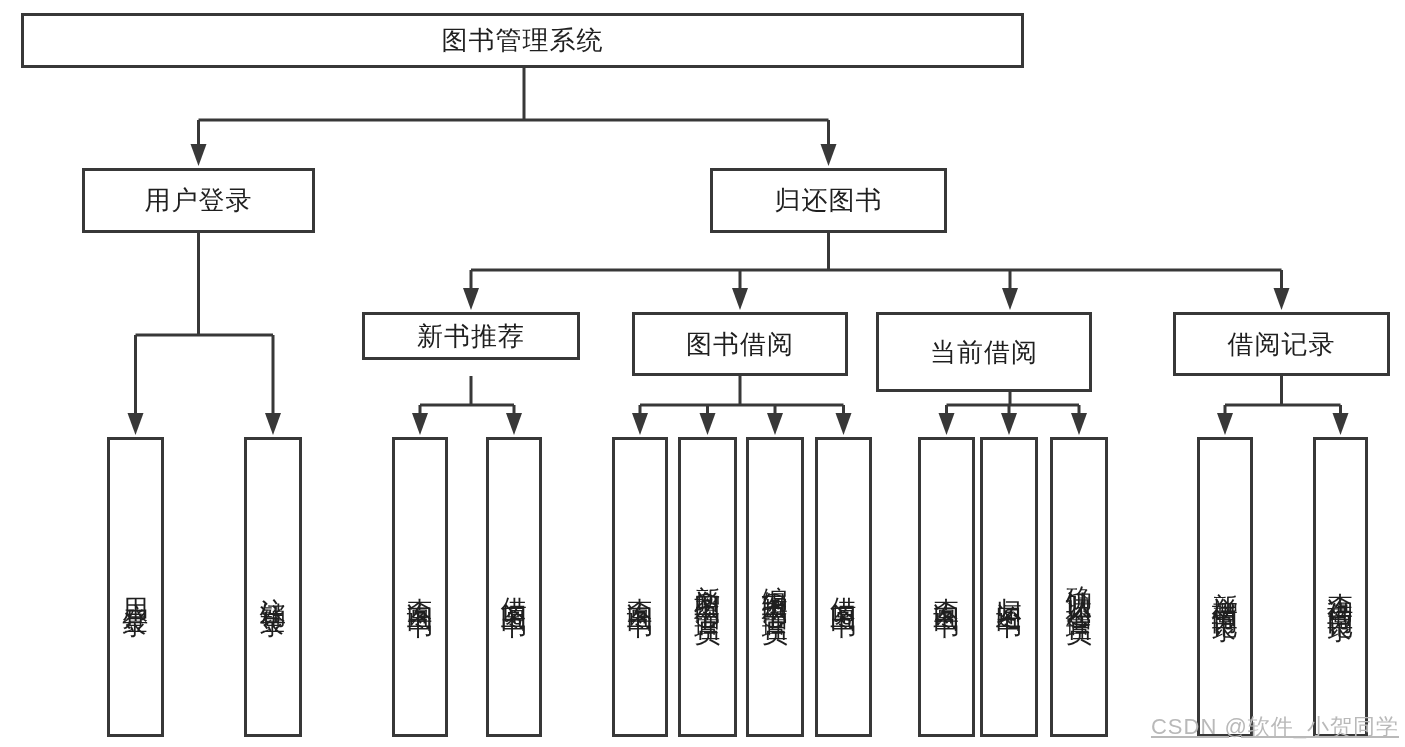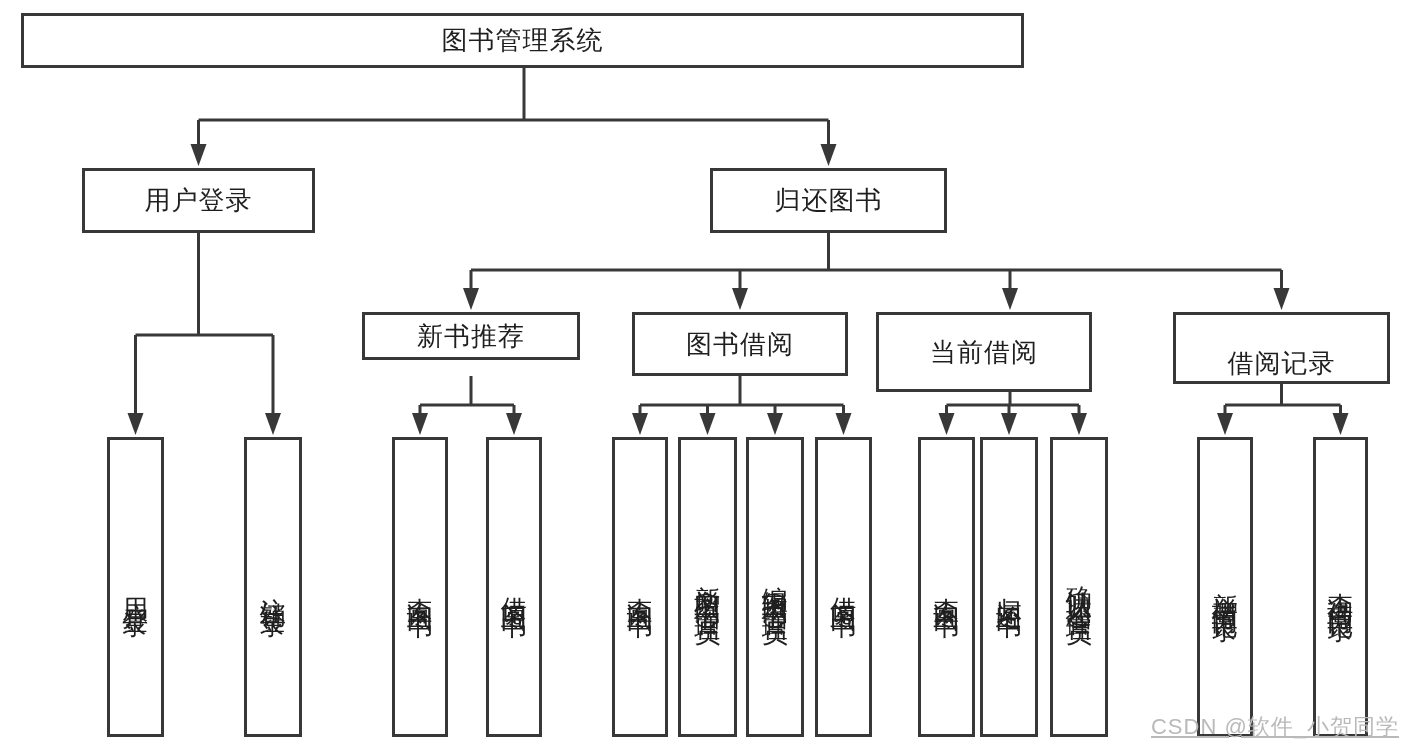--- a/index.html
+++ b/index.html
@@ -44,21 +44,21 @@
     color: var(--text);
     white-space: nowrap;
   }
   
   .n-root  { left: 21px;   top: 13px;  width: 1003px; height: 55px; text-align: center; }
   .n-l2-0  { left: 82px;   top: 168px; width: 233px;  height: 65px; }
   .n-l2-1  { left: 710px;  top: 168px; width: 237px;  height: 65px; }
   .n-l3-0  { left: 362px;  top: 312px; width: 218px;  height: 48px; align-items: center; }
   .n-l3-1  { left: 632px;  top: 312px; width: 216px;  height: 64px; }
   .n-l3-2  { left: 876px;  top: 312px; width: 216px;  height: 80px; }
-  .n-l3-3  { left: 1173px; top: 312px; width: 217px;  height: 72px; align-items: flex-end; }
+  .n-l3-3  { left: 1173px; top: 312px; width: 217px;  height: 64px; }
   .n-l4    { top: 437px; height: 300px; }
   .n-l4-0  { left: 107px;  width: 57px; }
   .n-l4-1  { left: 244px;  width: 58px; }
   .n-l4-2  { left: 392px;  width: 56px; }
   .n-l4-3  { left: 486px;  width: 56px; }
   .n-l4-4  { left: 612px;  width: 56px; }
   .n-l4-5  { left: 678px;  width: 59px; }
   .n-l4-6  { left: 746px;  width: 58px; }
   .n-l4-7  { left: 815px;  width: 57px; }
   .n-l4-8  { left: 918px;  width: 57px; }

